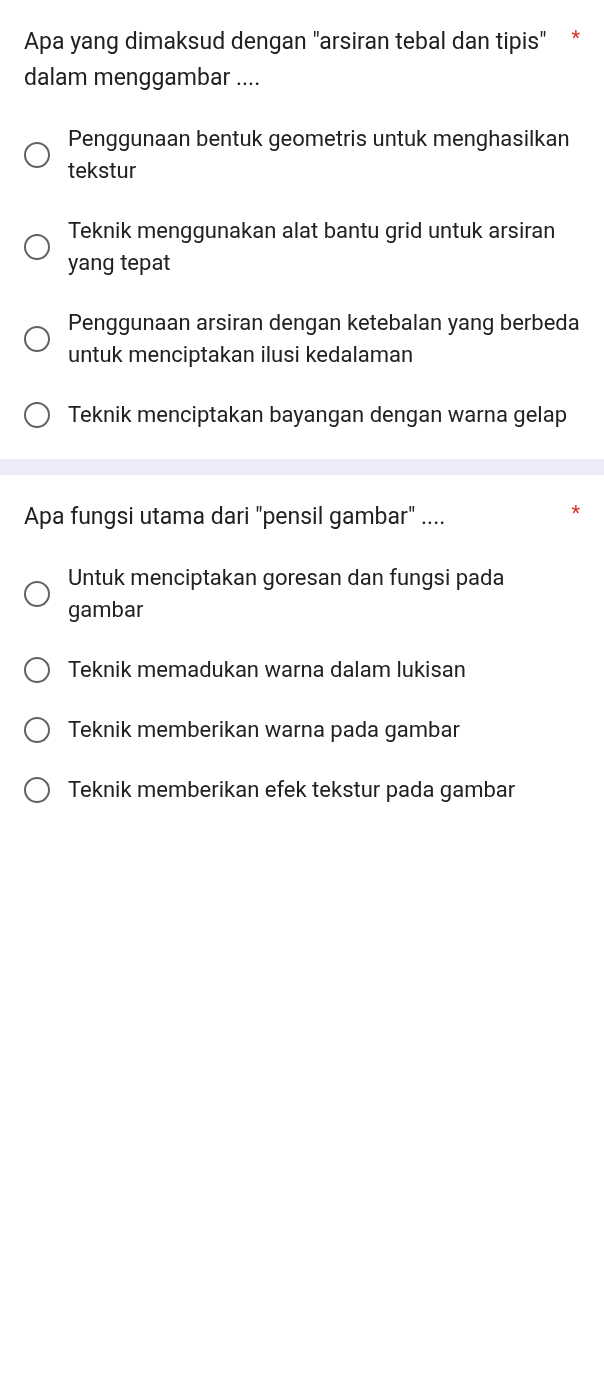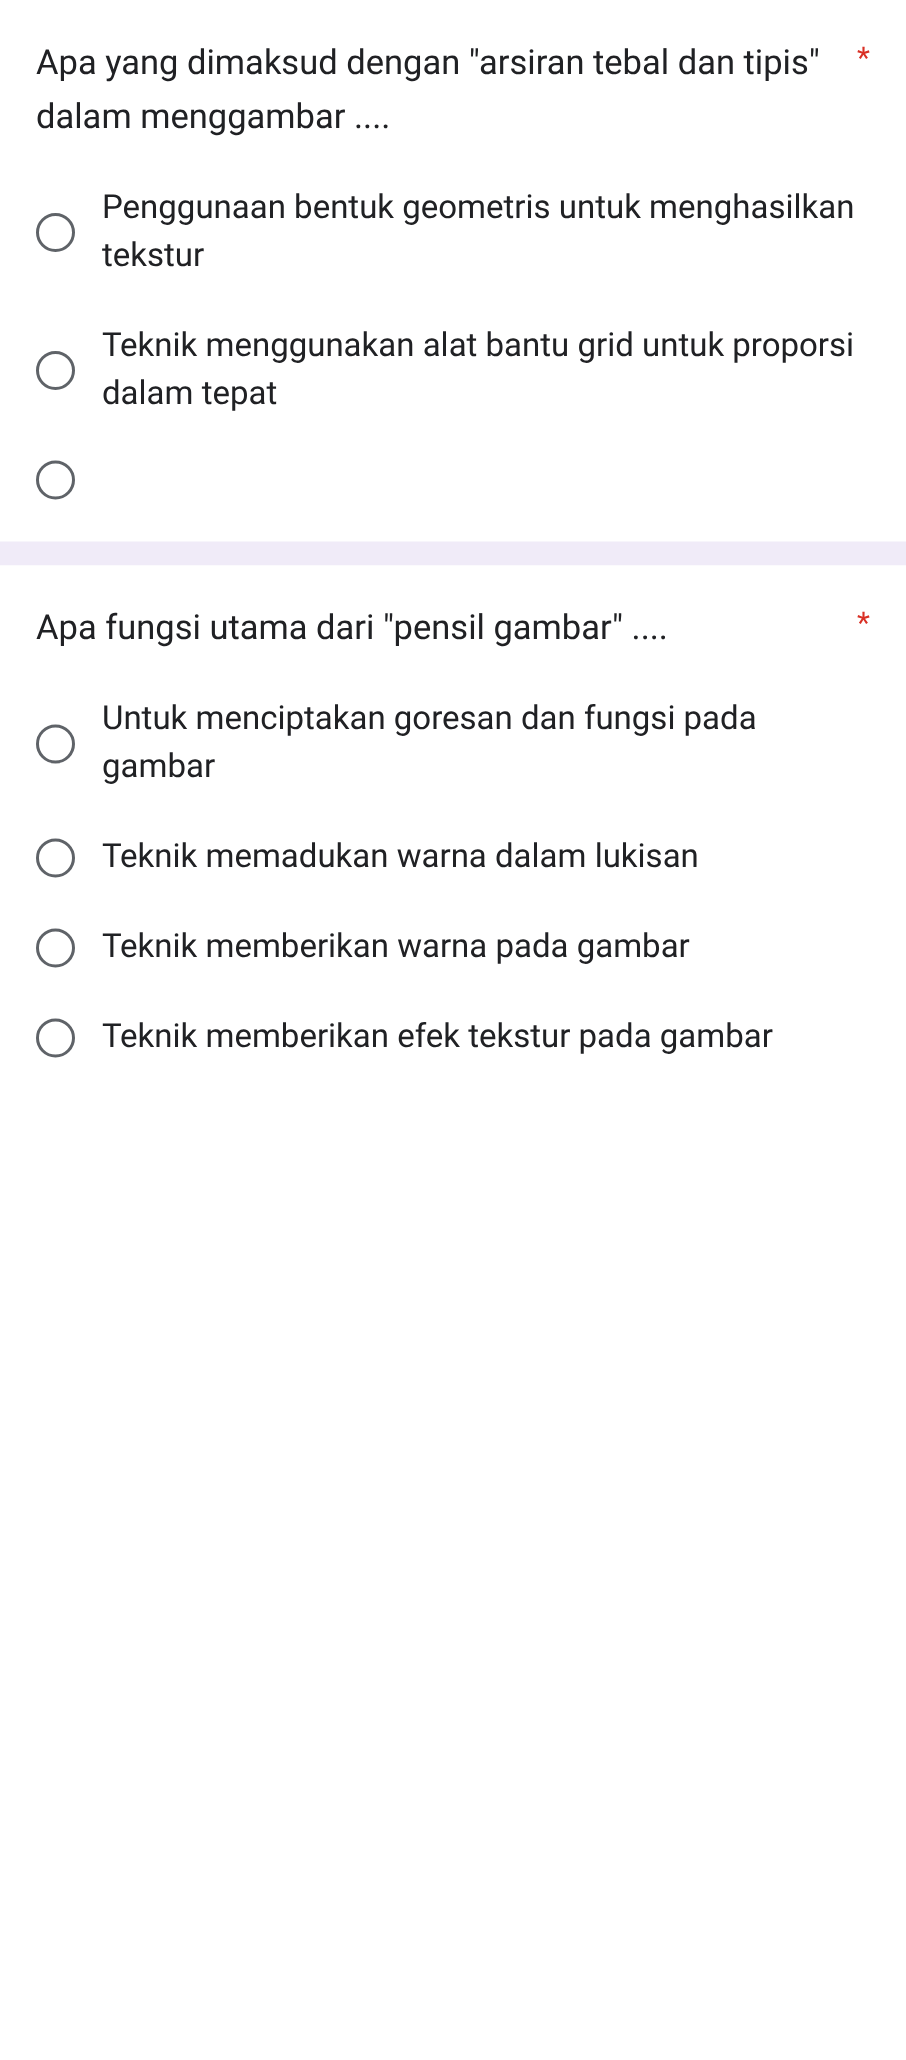--- a/index.html
+++ b/index.html
@@ -72,24 +72,29 @@
     <div class="question-text">Apa yang dimaksud dengan "arsiran tebal dan tipis" dalam menggambar ....</div>
     <div class="required-asterisk">*</div>
   </div>
   <div class="options">
     <label class="option">
       <span class="radio"></span>
       <span class="option-label">Penggunaan bentuk geometris untuk menghasilkan tekstur</span>
     </label>
     <label class="option">
       <span class="radio"></span>
-      <span class="option-label">Teknik menggunakan alat bantu grid untuk proporsi dalam tepat</span>
+      <span class="option-label">Teknik menggunakan alat bantu grid untuk arsiran yang tepat</span>
     </label>
     <label class="option">
       <span class="radio"></span>
+      <span class="option-label">Penggunaan arsiran dengan ketebalan yang berbeda untuk menciptakan ilusi kedalaman</span>
+    </label>
+    <label class="option">
+      <span class="radio"></span>
+      <span class="option-label">Teknik menciptakan bayangan dengan warna gelap</span>
     </label>
   </div>
 </div>
 
 <div class="divider"></div>
 
 <div class="card">
   <div class="question-row">
     <div class="question-text">Apa fungsi utama dari "pensil gambar" ....</div>
     <div class="required-asterisk">*</div>

